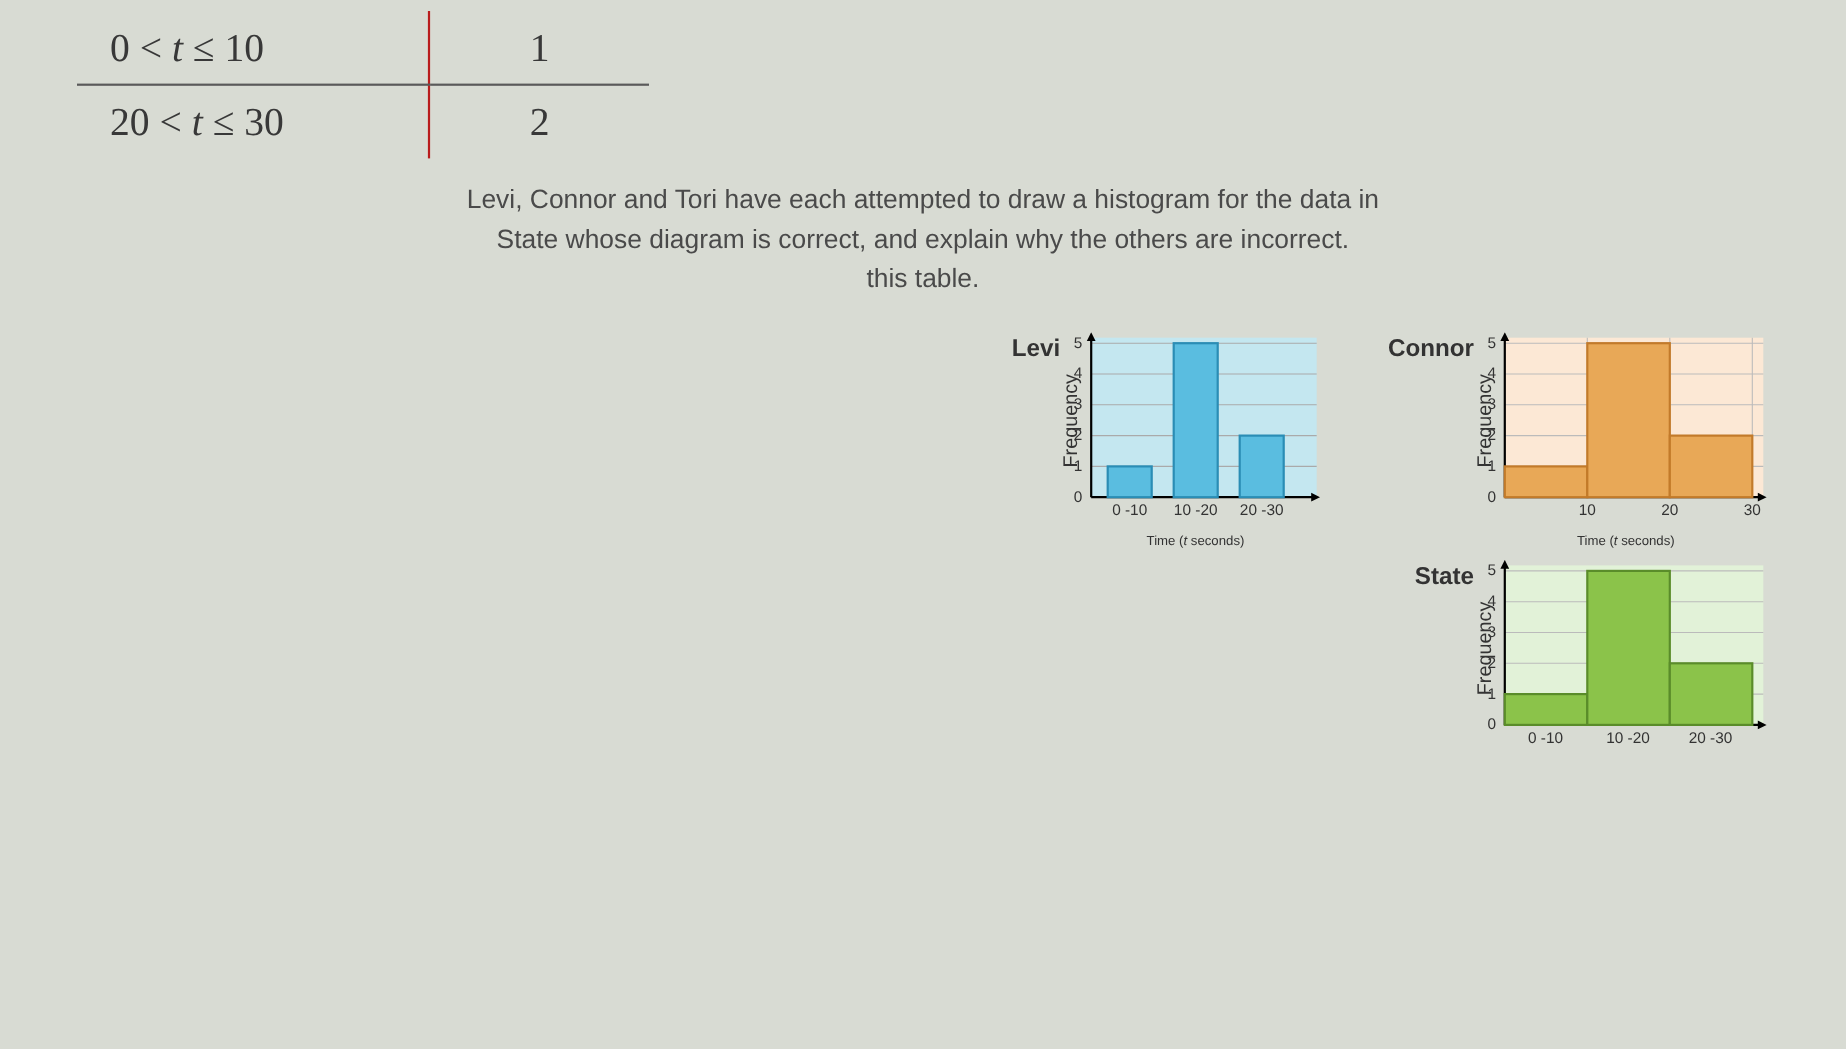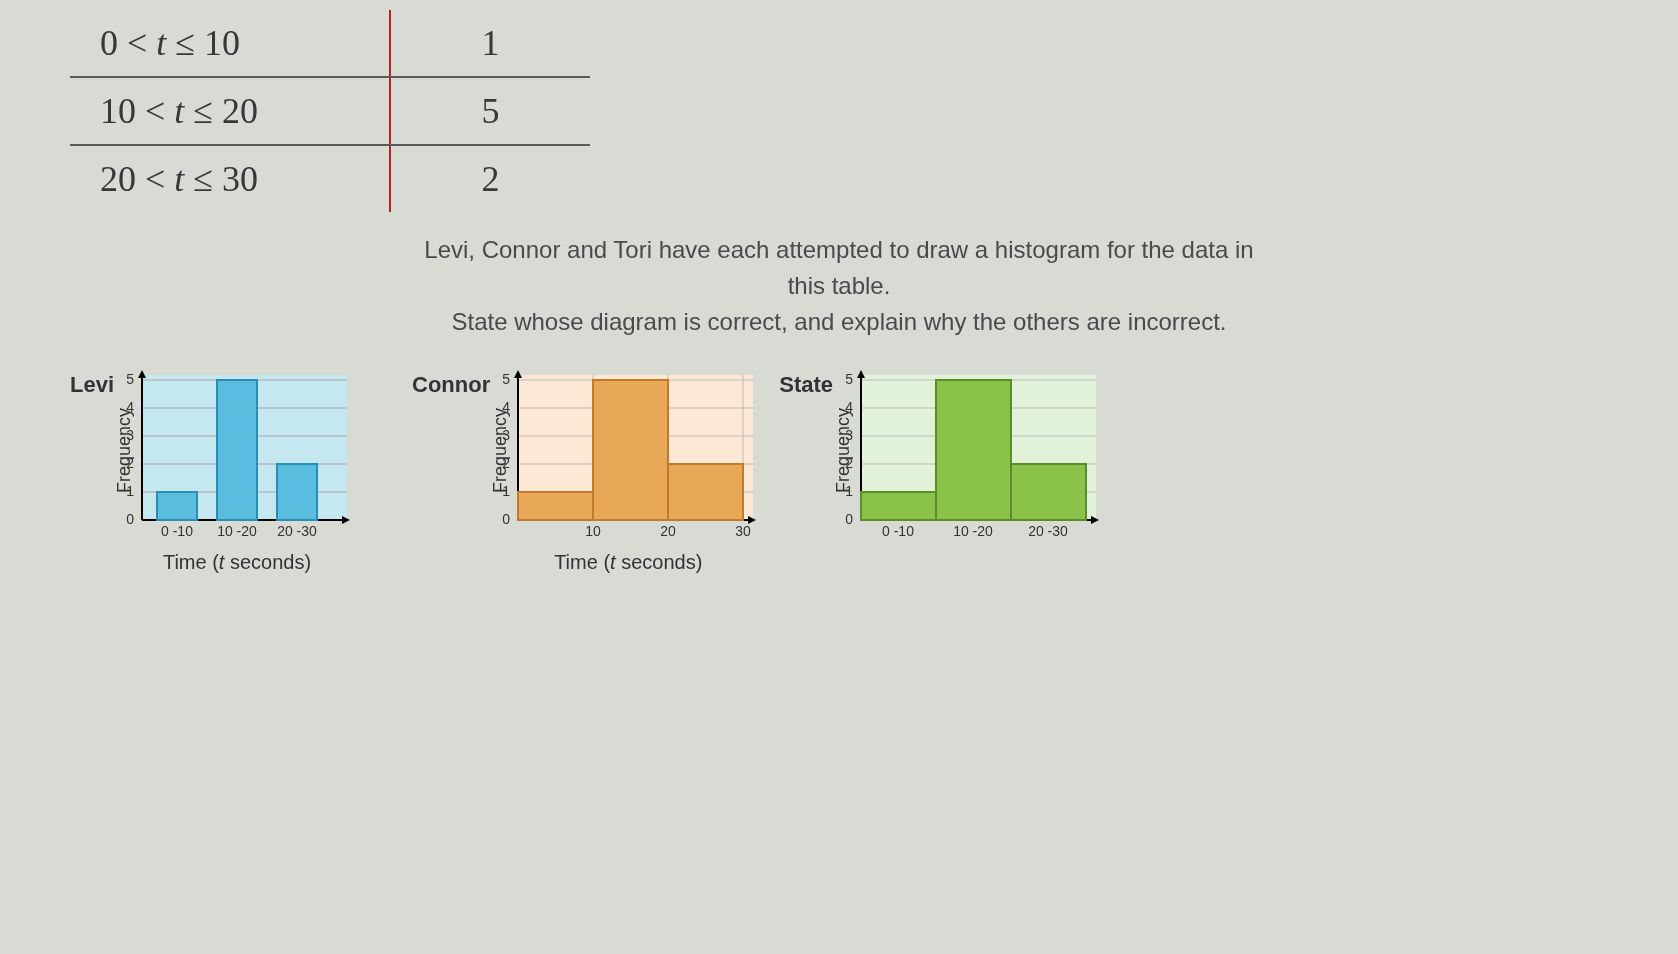--- a/index.html
+++ b/index.html
@@ -42,23 +42,23 @@
       color: #4a4a4a;
       text-align: center;
       line-height: 1.5;
       margin: 10px 0 30px 0;
     }
     .question-text .line {
       display: block;
     }
     .charts-container {
       display: flex;
-      flex-direction: row;
-      align-items: flex-start;
-      gap: 21px;
+      flex-direction: column;
+      align-items: flex-end;
+      gap: 11px;
     }
     .charts-row {
       display: flex;
       gap: 60px;
       justify-content: center;
     }
     .chart-box {
       display: flex;
       align-items: flex-start;
     }
@@ -80,21 +80,21 @@
       font-family: Arial, sans-serif;
       font-size: 18px;
       color: #333;
       left: -48px;
       top: 70px;
       width: 100px;
       text-align: center;
     }
     .xlabel {
       font-family: Arial, sans-serif;
-      font-size: 20px;
+      font-size: 12px;
       color: #333;
       text-align: center;
       margin-top: 2px;
     }
     .xlabel em {
       font-style: italic;
     }
     svg text {
       font-family: Arial, sans-serif;
       font-size: 14px;
@@ -110,34 +110,30 @@
 </head>
 <body>
 
 <table class="data-table">
   <tbody>
       <tr>
     <td class="col1">0 &lt; <span class="italic">t</span> ≤ 10</td>
     <td class="col2">1</td>
   </tr>
   <tr>
-    <td class="col1">10 &lt; <span class="italic">t</span> ≤ 20</td>
-    <td class="col2">5</td>
-  </tr>
-  <tr>
     <td class="col1">20 &lt; <span class="italic">t</span> ≤ 30</td>
     <td class="col2">2</td>
   </tr>
 </tbody>
   </table>
 
 <div class="question-text">
   <span class="line">Levi, Connor and Tori have each attempted to draw a histogram for the data in</span>
+  <span class="line">State whose diagram is correct, and explain why the others are incorrect.</span>
   <span class="line">this table.</span>
-  <span class="line">State whose diagram is correct, and explain why the others are incorrect.</span>
 </div>
 
 <div class="charts-container">
   <div class="charts-row">
 
     <div class="chart-box">
       <div class="chart-name">Levi</div>
       <div class="chart-svg-wrap">
         <div class="ylabel">Frequency</div>
         <svg width="230" height="175">

